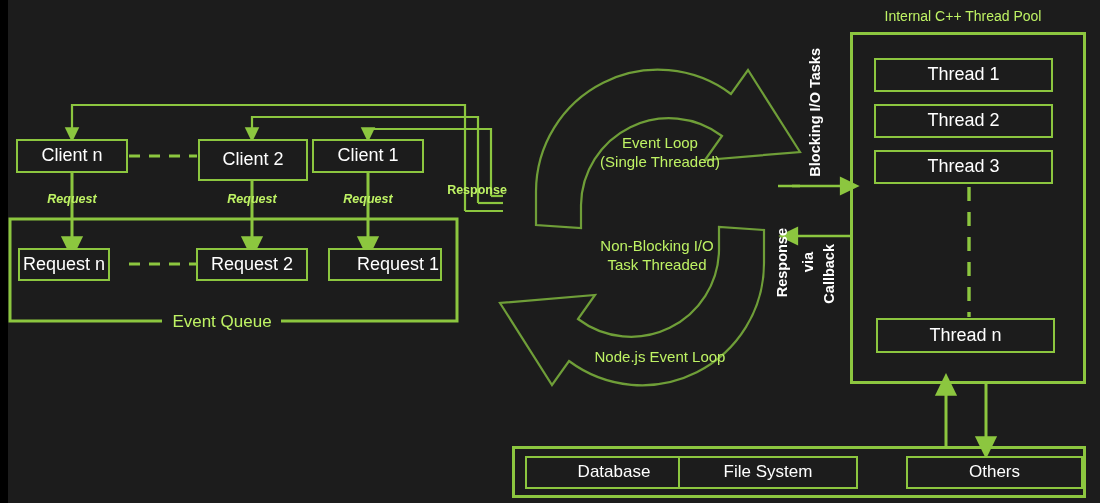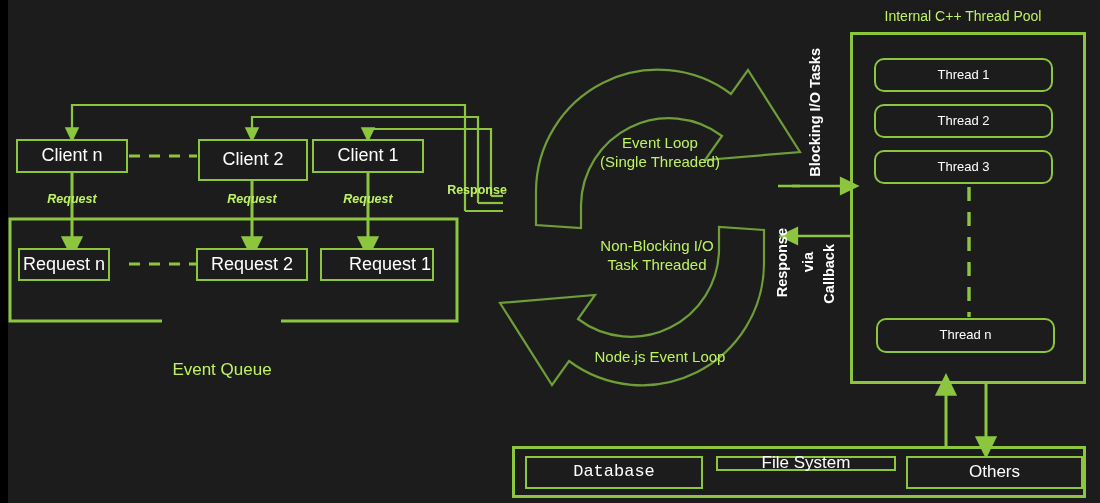--- a/index.html
+++ b/index.html
@@ -54,24 +54,24 @@
     position: absolute;
     color: #ffffff;
     white-space: nowrap;
     writing-mode: vertical-rl;
     transform: rotate(180deg);
     transform-origin: center;
     line-height: 1.1;
   }
   .client   { font-size: 18px; }
   .request  { font-size: 18px; }
-  .thread   { font-size: 13px; border-radius: 10px; }
+  .thread   { font-size: 18px; }
   .resource { font-size: 17px; }
   .reqlbl   { font-size: 12.5px; font-weight: bold; font-style: italic; }
-  .eqlbl    { font-size: 17px; margin-top: 48px; }
+  .eqlbl    { font-size: 17px; }
   .looplbl  { font-size: 15px; }
   .nodelbl  { font-size: 15px; }
   .poollbl  { font-size: 14px; }
   .resplbl  { font-size: 12.5px; font-weight: bold; }
   .vtxt     { font-size: 14.5px; font-weight: bold; }
   .outerbox {
     position: absolute;
     box-sizing: border-box;
     border: 3px solid #8cc63f;
     background: transparent;
@@ -173,21 +173,21 @@
   <div class="lbl c reqlbl" style="left:368px; top:192px;">Request</div>
 
   <div class="lbl c resplbl" style="left:477px; top:183px;">Response</div>
 
   <div class="node request" style="left:18px; top:248px; width:92px; height:33px;">
     <span>Request n</span>
   </div>
   <div class="node request" style="left:196px; top:248px; width:112px; height:33px;">
     <span>Request 2</span>
   </div>
-  <div class="node request" style="left:320px; top:248px; width:114px; height:33px;padding-left:26px;">
+  <div class="node request" style="left:328px; top:248px; width:114px; height:33px;padding-left:26px;">
     <span>Request 1</span>
   </div>
 
   <div class="lbl c eqlbl" style="left:222px; top:311px;">Event Queue</div>
 
   <div class="lbl c looplbl" style="left:660px; top:134px;">
     <div>Event Loop</div>
     <div>(Single Threaded)</div>
   </div>
   <div class="lbl c looplbl" style="left:657px; top:237px;">
@@ -220,23 +220,23 @@
   </div>
   <div class="node thread" style="left:874px; top:150px; width:179px; height:34px;">
     <span>Thread 3</span>
   </div>
   <div class="node thread" style="left:876px; top:318px; width:179px; height:35px;">
     <span>Thread n</span>
   </div>
 
   <div class="outerbox" style="left:512px; top:446px; width:574px; height:52px;"></div>
 
-  <div class="node resource" style="left:525px; top:456px; width:178px; height:33px;font-family:Liberation Mono, monospace;">
+  <div class="node resource" style="left:525px; top:456px; width:178px; height:33px;">
     <span>Database</span>
   </div>
-  <div class="node resource" style="left:716px; top:456px; width:180px; height:15px;">
+  <div class="node resource" style="left:678px; top:456px; width:180px; height:33px;">
     <span>File System</span>
   </div>
   <div class="node resource" style="left:906px; top:456px; width:177px; height:33px;">
     <span>Others</span>
   </div>
 
 </div>
 
 </body></html>

